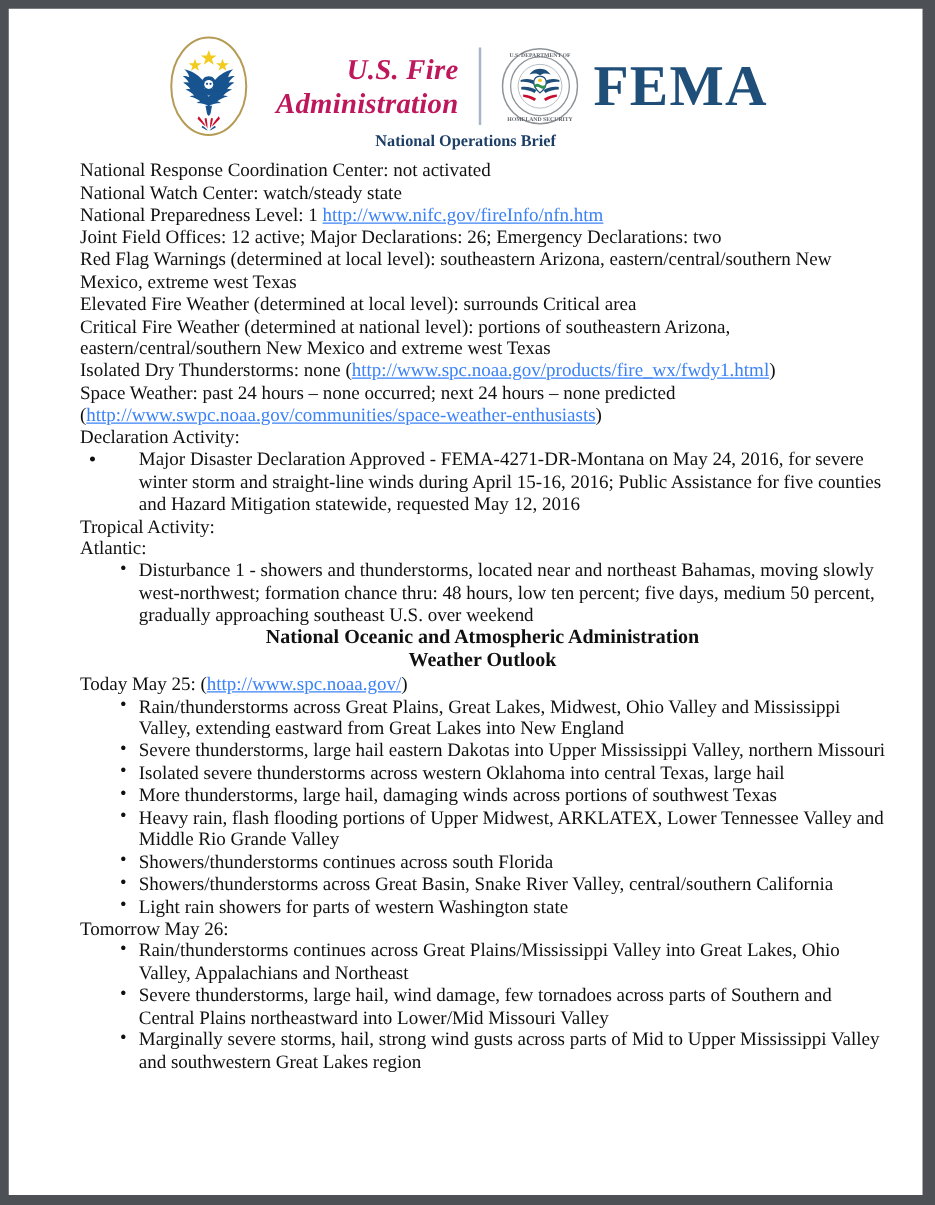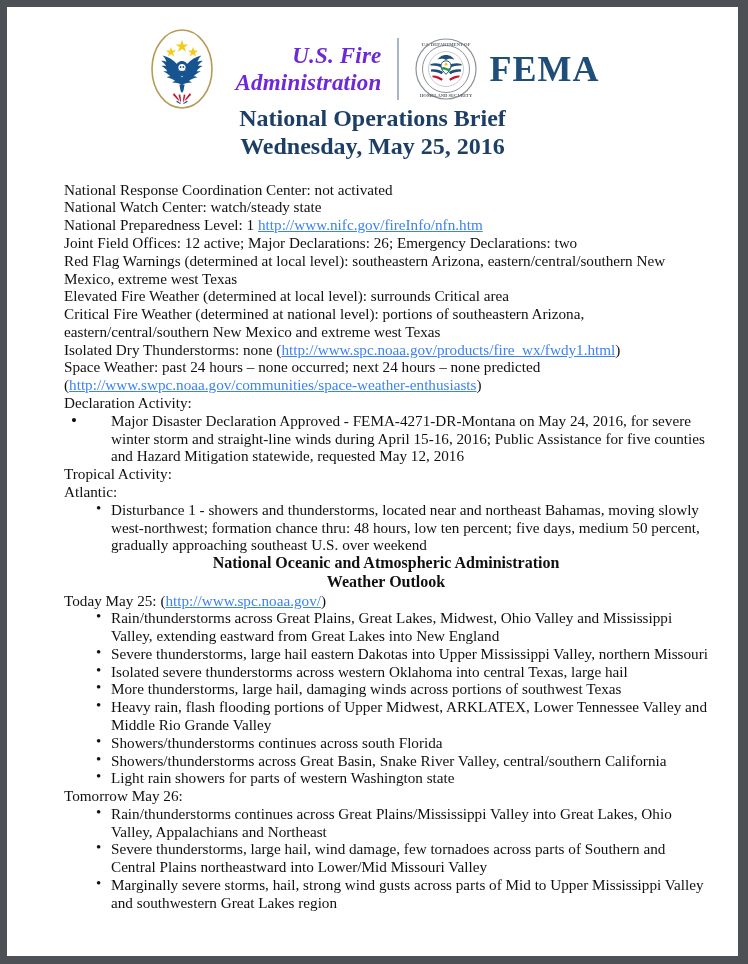--- a/index.html
+++ b/index.html
@@ -32,21 +32,21 @@
     display: flex;
     align-items: center;
     justify-content: center;
     padding-top: 36px;
     height: 88px;
     box-sizing: border-box;
   }
   .usfa-seal { width: 72px; height: 84px; flex: 0 0 auto; }
   .usfa-word {
     margin-left: 18px;
-    color: #6d28d9;
+    color: #be185d;
     font-size: 23px;
     font-style: italic;
     font-weight: bold;
     line-height: 1.18;
     letter-spacing: .2px;
     text-align: right;
     flex: 0 0 auto;
   }
   .usfa-word .l1 { display: block; }
   .usfa-word .l2 { display: block; }
@@ -54,36 +54,36 @@
     width: 2px;
     height: 62px;
     background: #a9b6c6;
     margin: 0 16px;
     flex: 0 0 auto;
   }
   .dhs-seal { width: 62px; height: 62px; flex: 0 0 auto; }
   .fema-word {
     margin-left: 12px;
     color: #1f4e79;
-    font-size: 36px;
+    font-size: 46px;
     font-weight: bold;
     letter-spacing: 1px;
     line-height: 1;
     flex: 0 0 auto;
   }
 
   
   .doc-title {
     text-align: center;
     color: #1d3f66;
     font-weight: bold;
-    font-size: 24px;
+    font-size: 13px;
     line-height: 1.16;
     margin-top: 10px;
-    margin-bottom: 20px;
+    margin-bottom: 8px;
   }
   .doc-title span { display: block; }
 
   
   .body-text {
     font-size: 15.2px;
     line-height: 1.17;
     color: #101010;
     text-align: left;
   }
@@ -190,21 +190,20 @@
       <path d="M31 22.8c2.8 0 5 2.1 5 4.9 0 3.4-2.6 6.6-5 8.6-2.4-2-5-5.2-5-8.6 0-2.8 2.2-4.9 5-4.9z" fill="#ffffff" stroke="#1f4e79" stroke-width="1"></path>
       <path d="M26.6 29.8c1.4-1 2.8-1 4.4 0 1.6 1 3 1 4.4 0v2.4c-1.4 1-2.8 1-4.4 0-1.6-1-3-1-4.4 0z" fill="#2f8f4e"></path>
       <circle cx="31" cy="26.2" r="1.5" fill="#f2cb1d"></circle>
     </svg>
 
     <div class="fema-word">FEMA</div>
   </div>
 
   <div class="doc-title">
     <span>National Operations Brief</span>
-    <span>Wednesday, May 25, 2016</span>
   </div>
 
   <div class="inner">
     <div class="body-text">
 
       <p class="line">
         <span class="lbl">National Response Coordination Center:</span><span> not activated</span>
       </p>
       <p class="line">
         <span class="lbl">National Watch Center:</span><span> watch/steady state</span>

